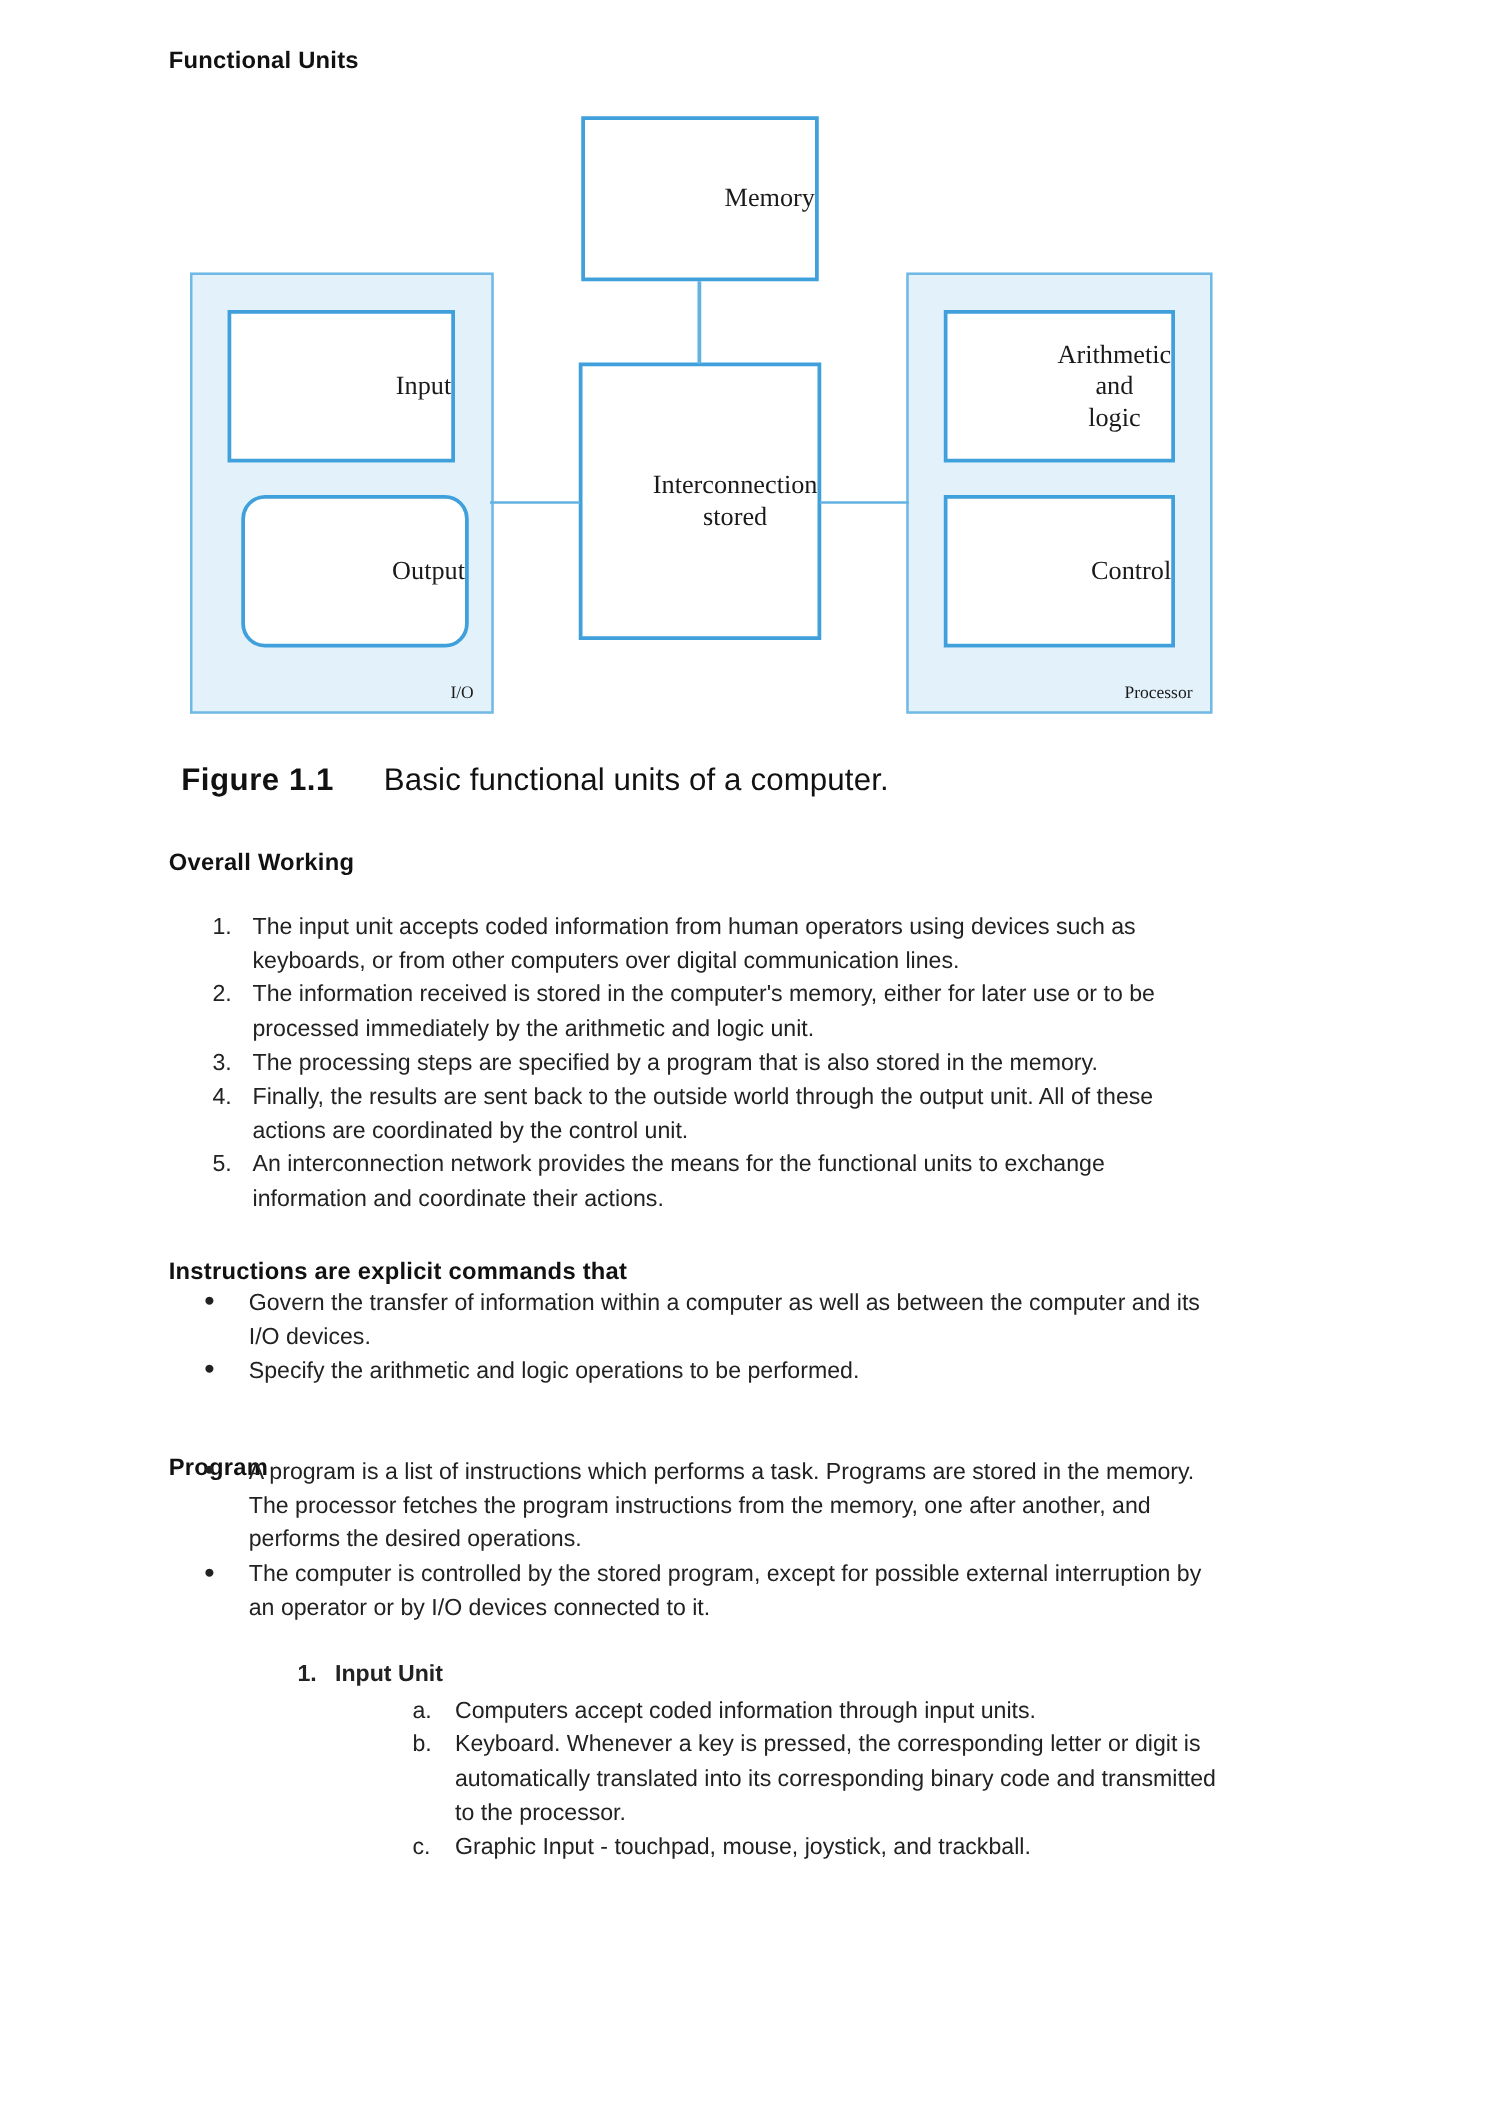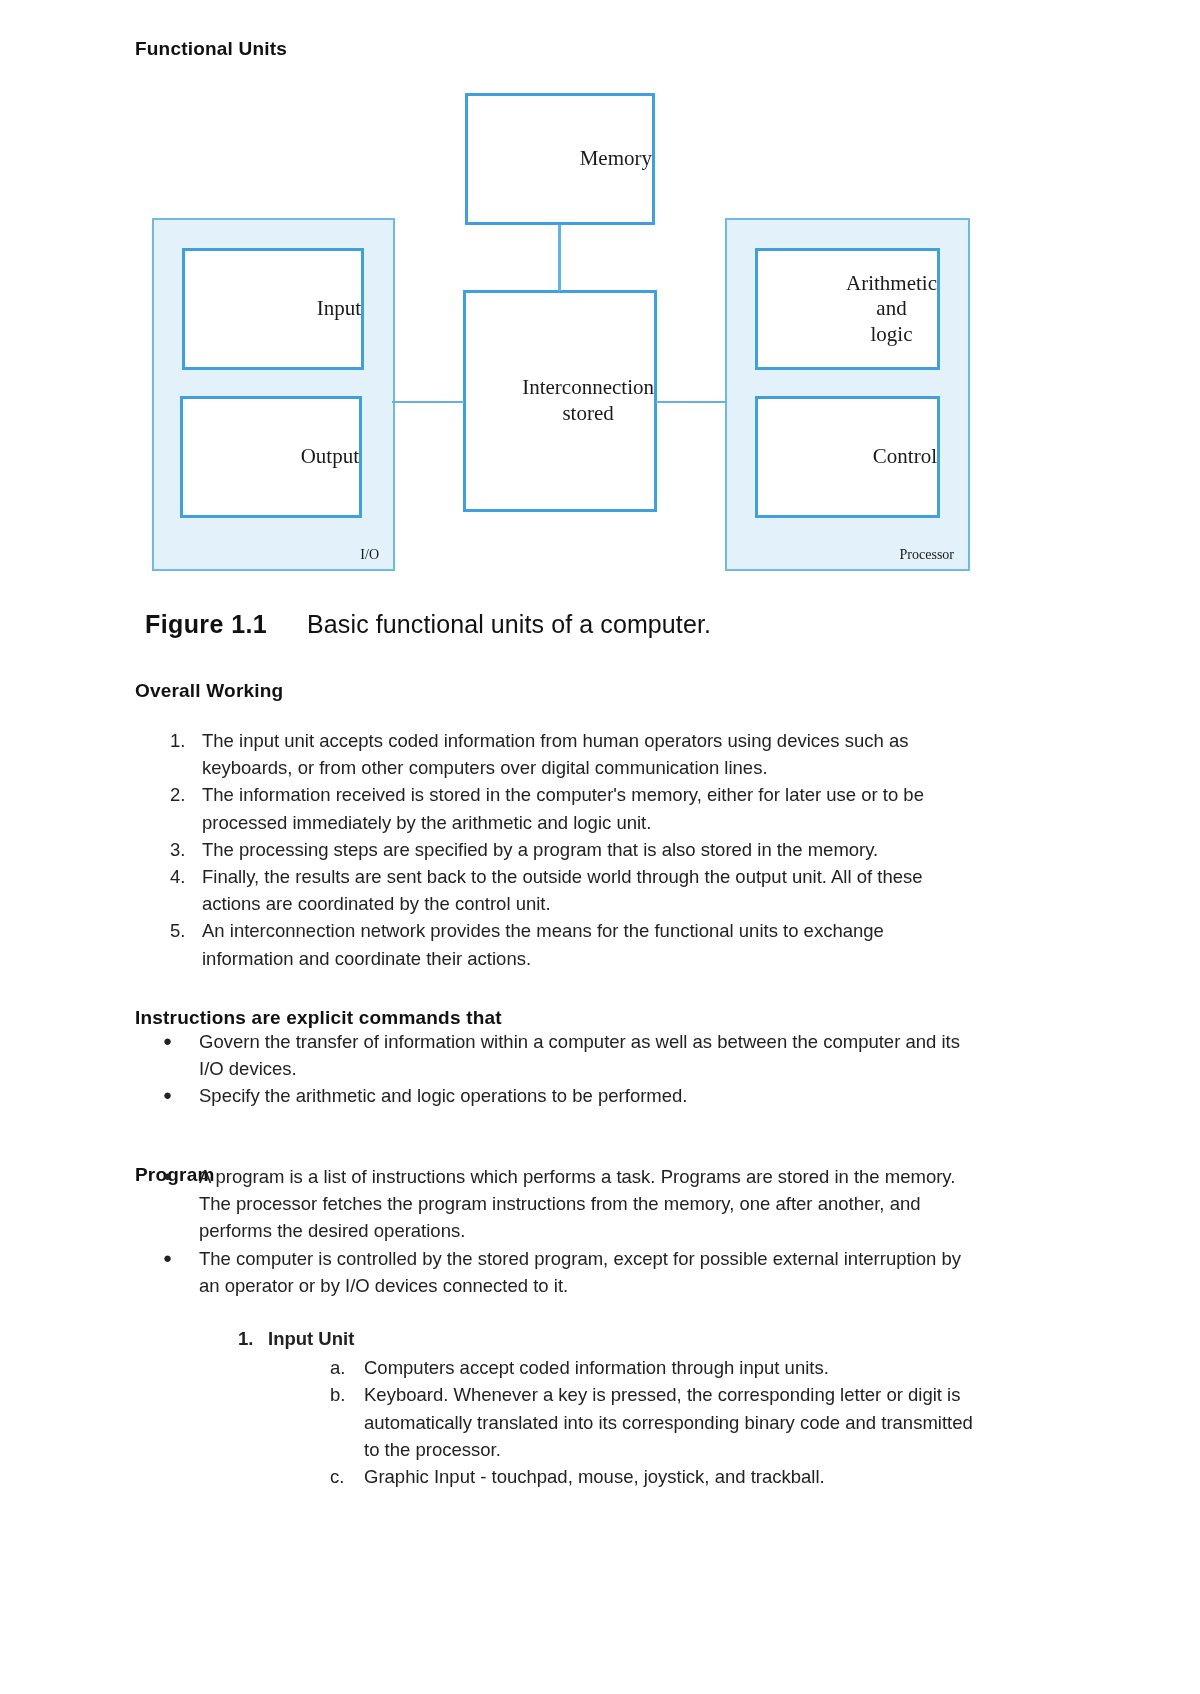--- a/index.html
+++ b/index.html
@@ -73,21 +73,21 @@
     color: #1a1a1a;
   }
   .conn {
     position: absolute;
     background: #63b2e2;
   }
 
   
   #panel-io      { left: 17px;  top: 133px; width: 243px; height: 353px; }
   #box-input     { left: 47px;  top: 163px; width: 182px; height: 122px; }
-  #box-output    { left: 45px;  top: 311px; width: 182px; height: 122px; }
+  #box-output    { left: 58px;  top: 311px; width: 182px; height: 122px; border-radius: 19px; }
 
   
   #box-memory    { left: 330px; top: 8px;   width: 190px; height: 132px; }
 
   
   #box-intercon  { left: 328px; top: 205px; width: 194px; height: 222px; }
 
   
   #panel-proc    { left: 590px; top: 133px; width: 245px; height: 353px; }
   #box-alu       { left: 620px; top: 163px; width: 185px; height: 122px; }

